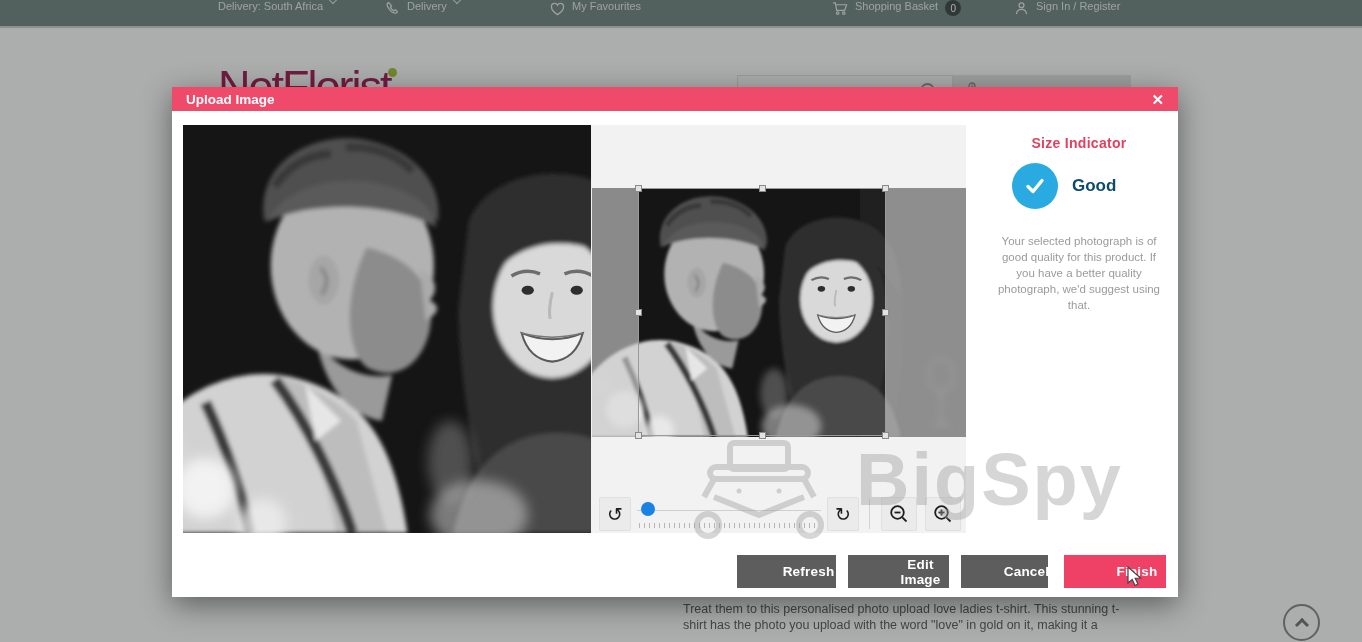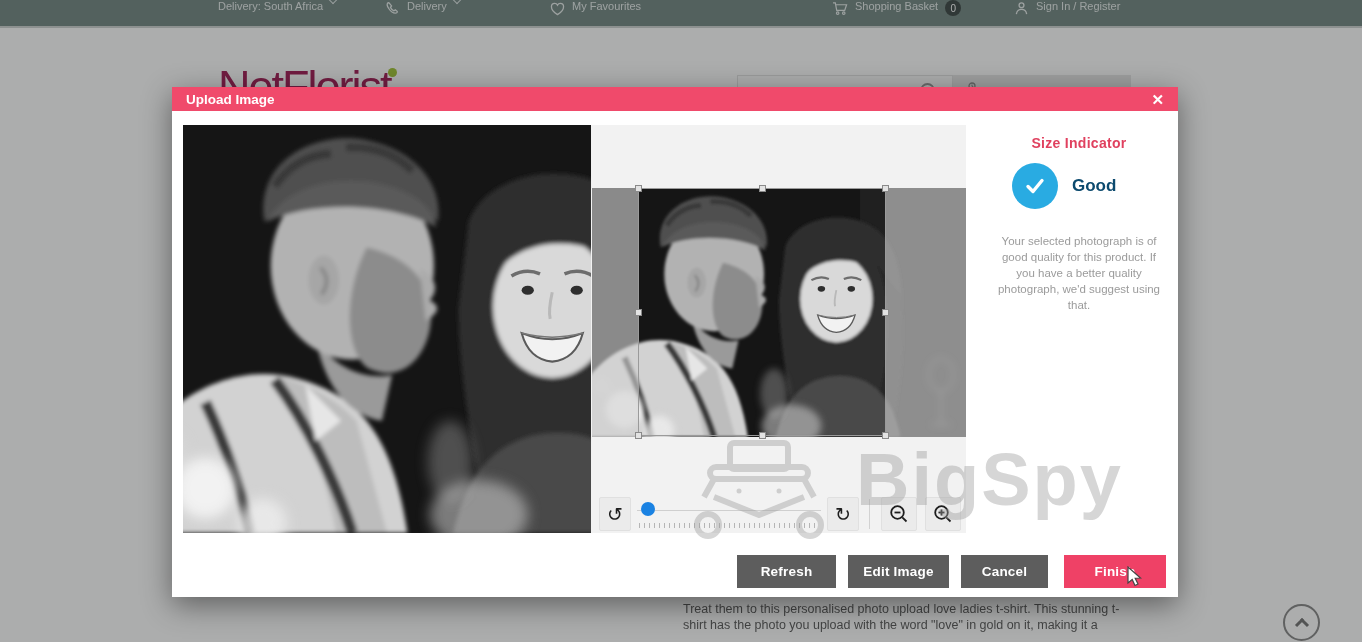--- a/index.html
+++ b/index.html
@@ -70,21 +70,21 @@
   .si-heading { position:absolute; left:0; top:10px; width:198px; text-align:center; font-size:14px;
                 font-weight:bold; color:#e0415f; letter-spacing:.3px; }
   .check-circle { position:absolute; left:32px; top:38px; width:46px; height:46px; border-radius:50%;
                   background:#29abe2; display:flex; align-items:center; justify-content:center; }
   .si-status { position:absolute; left:92px; top:51px; font-size:17px; font-weight:bold; color:#0c4a6e; }
   .si-desc { position:absolute; left:12px; top:108px; width:174px; text-align:center; font-size:11.5px;
              line-height:16px; color:#9b9b9b; }
 
   .mbtn { position:absolute; top:468px; height:33px; background:#5d5d5d; color:#fff; border:none;
           font-family:"Liberation Sans",sans-serif; font-size:13.5px; font-weight:bold; letter-spacing:.2px;
-          display:flex; align-items:center; justify-content:center; cursor:pointer; }
+          display:flex; align-items:center; justify-content:center; cursor:pointer;padding-left:44px; }
   .mbtn-finish { background:#ef4166; }
 
   .watermark { position:absolute; left:518px; top:352px; display:flex; align-items:flex-start;
                opacity:.42; pointer-events:none; }
   .wm-text { font-size:74px; font-weight:bold; color:#9e9e9e; letter-spacing:2px; line-height:1;
              margin-left:28px; margin-top:4px; }
 
   .cursor { position:absolute; left:1126px; top:566px; z-index:60; pointer-events:none; }
 </style>
 </head>

